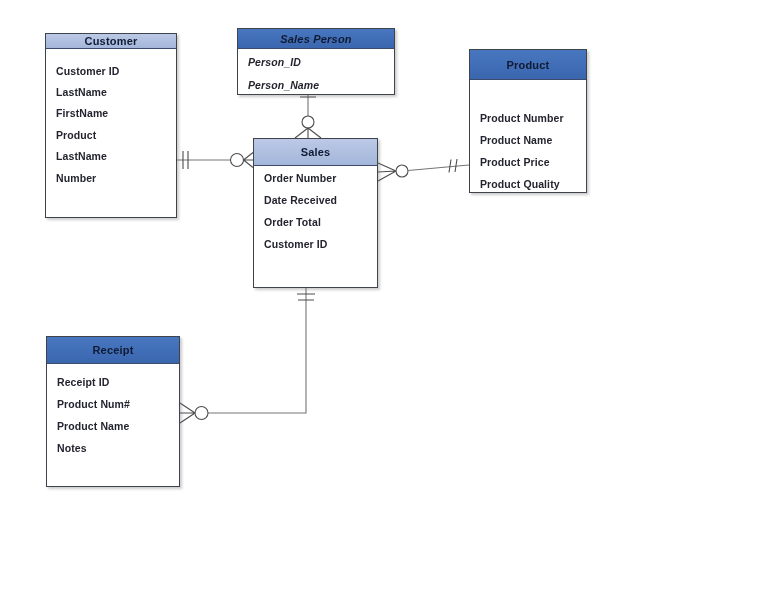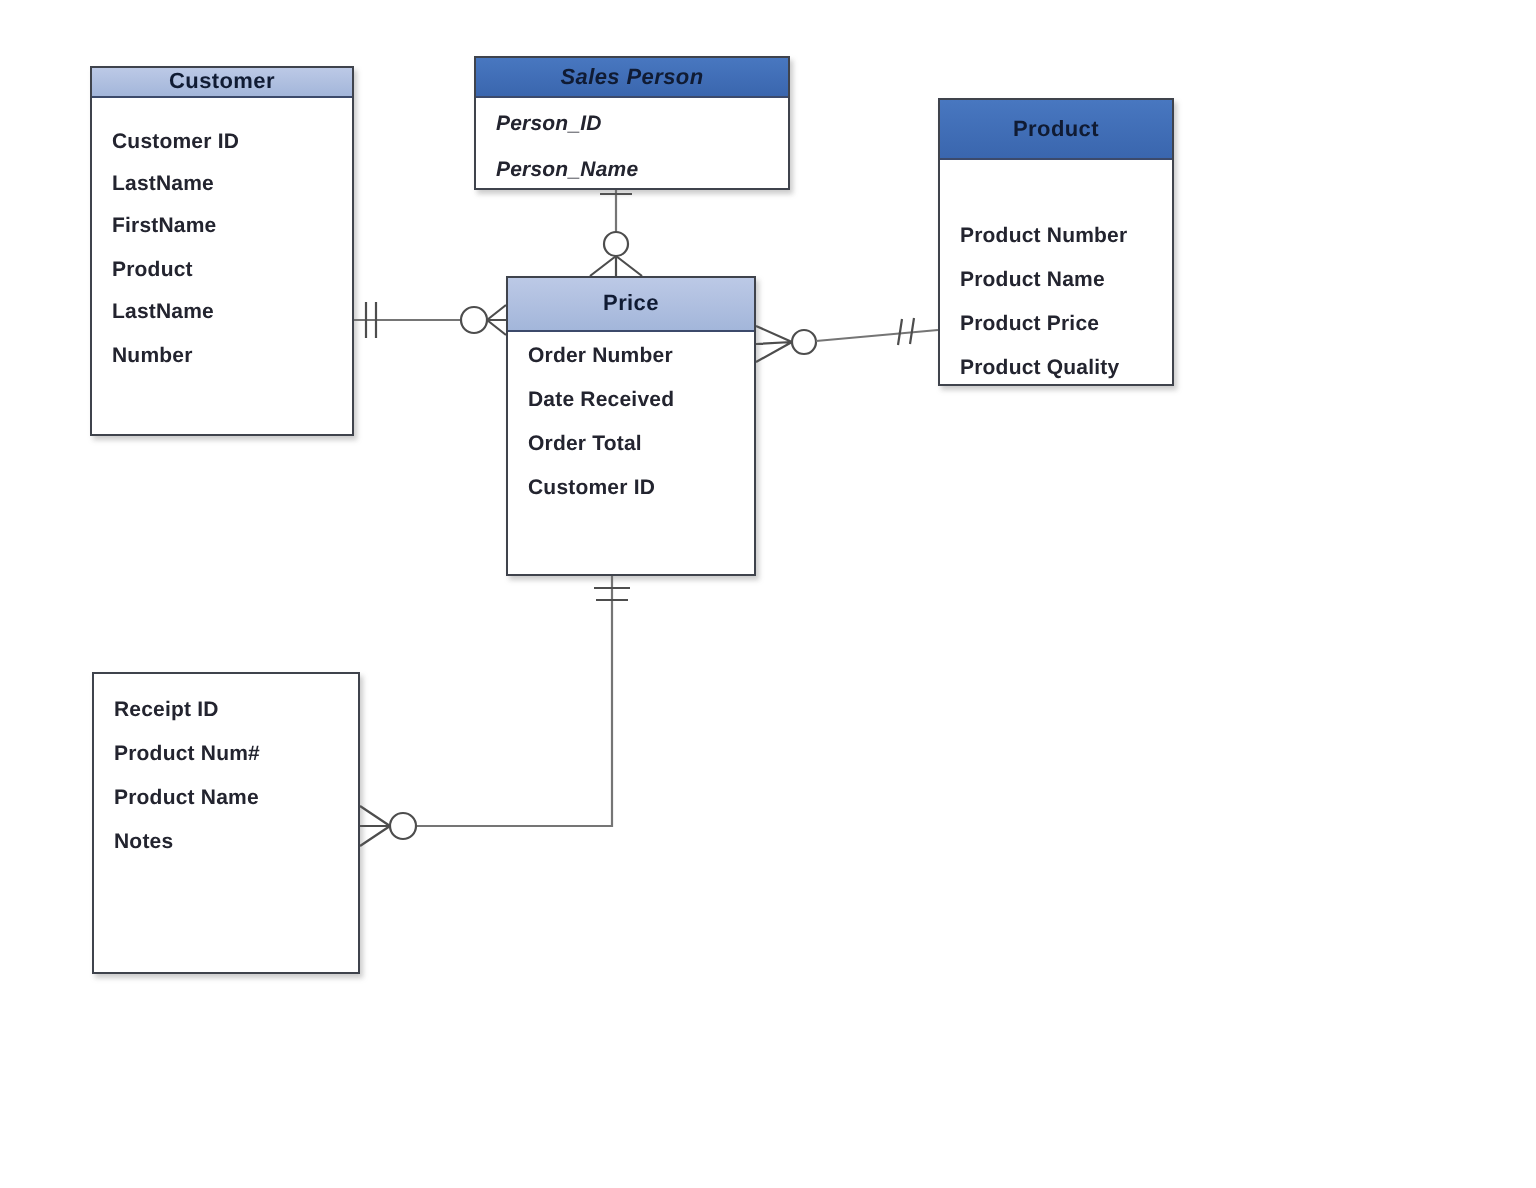--- a/index.html
+++ b/index.html
@@ -123,31 +123,34 @@
     <div class="fields">
       <div class="field">Product Number</div>
       <div class="field">Product Name</div>
       <div class="field">Product Price</div>
       <div class="field">Product Quality</div>
     </div>
   </div>
 
   <div class="entity e-order">
     <div class="ehead light">
-      <span>Price</span>
+      <span>Sales</span>
     </div>
     <div class="fields">
       <div class="field">Order Number</div>
       <div class="field">Date Received</div>
       <div class="field">Order Total</div>
       <div class="field">Customer ID</div>
     </div>
   </div>
 
   <div class="entity e-receipt">
+    <div class="ehead dark">
+      <span>Receipt</span>
+    </div>
     <div class="fields">
       <div class="field">Receipt ID</div>
       <div class="field">Product Num#</div>
       <div class="field">Product Name</div>
       <div class="field">Notes</div>
     </div>
   </div>
 
 </div>
 

